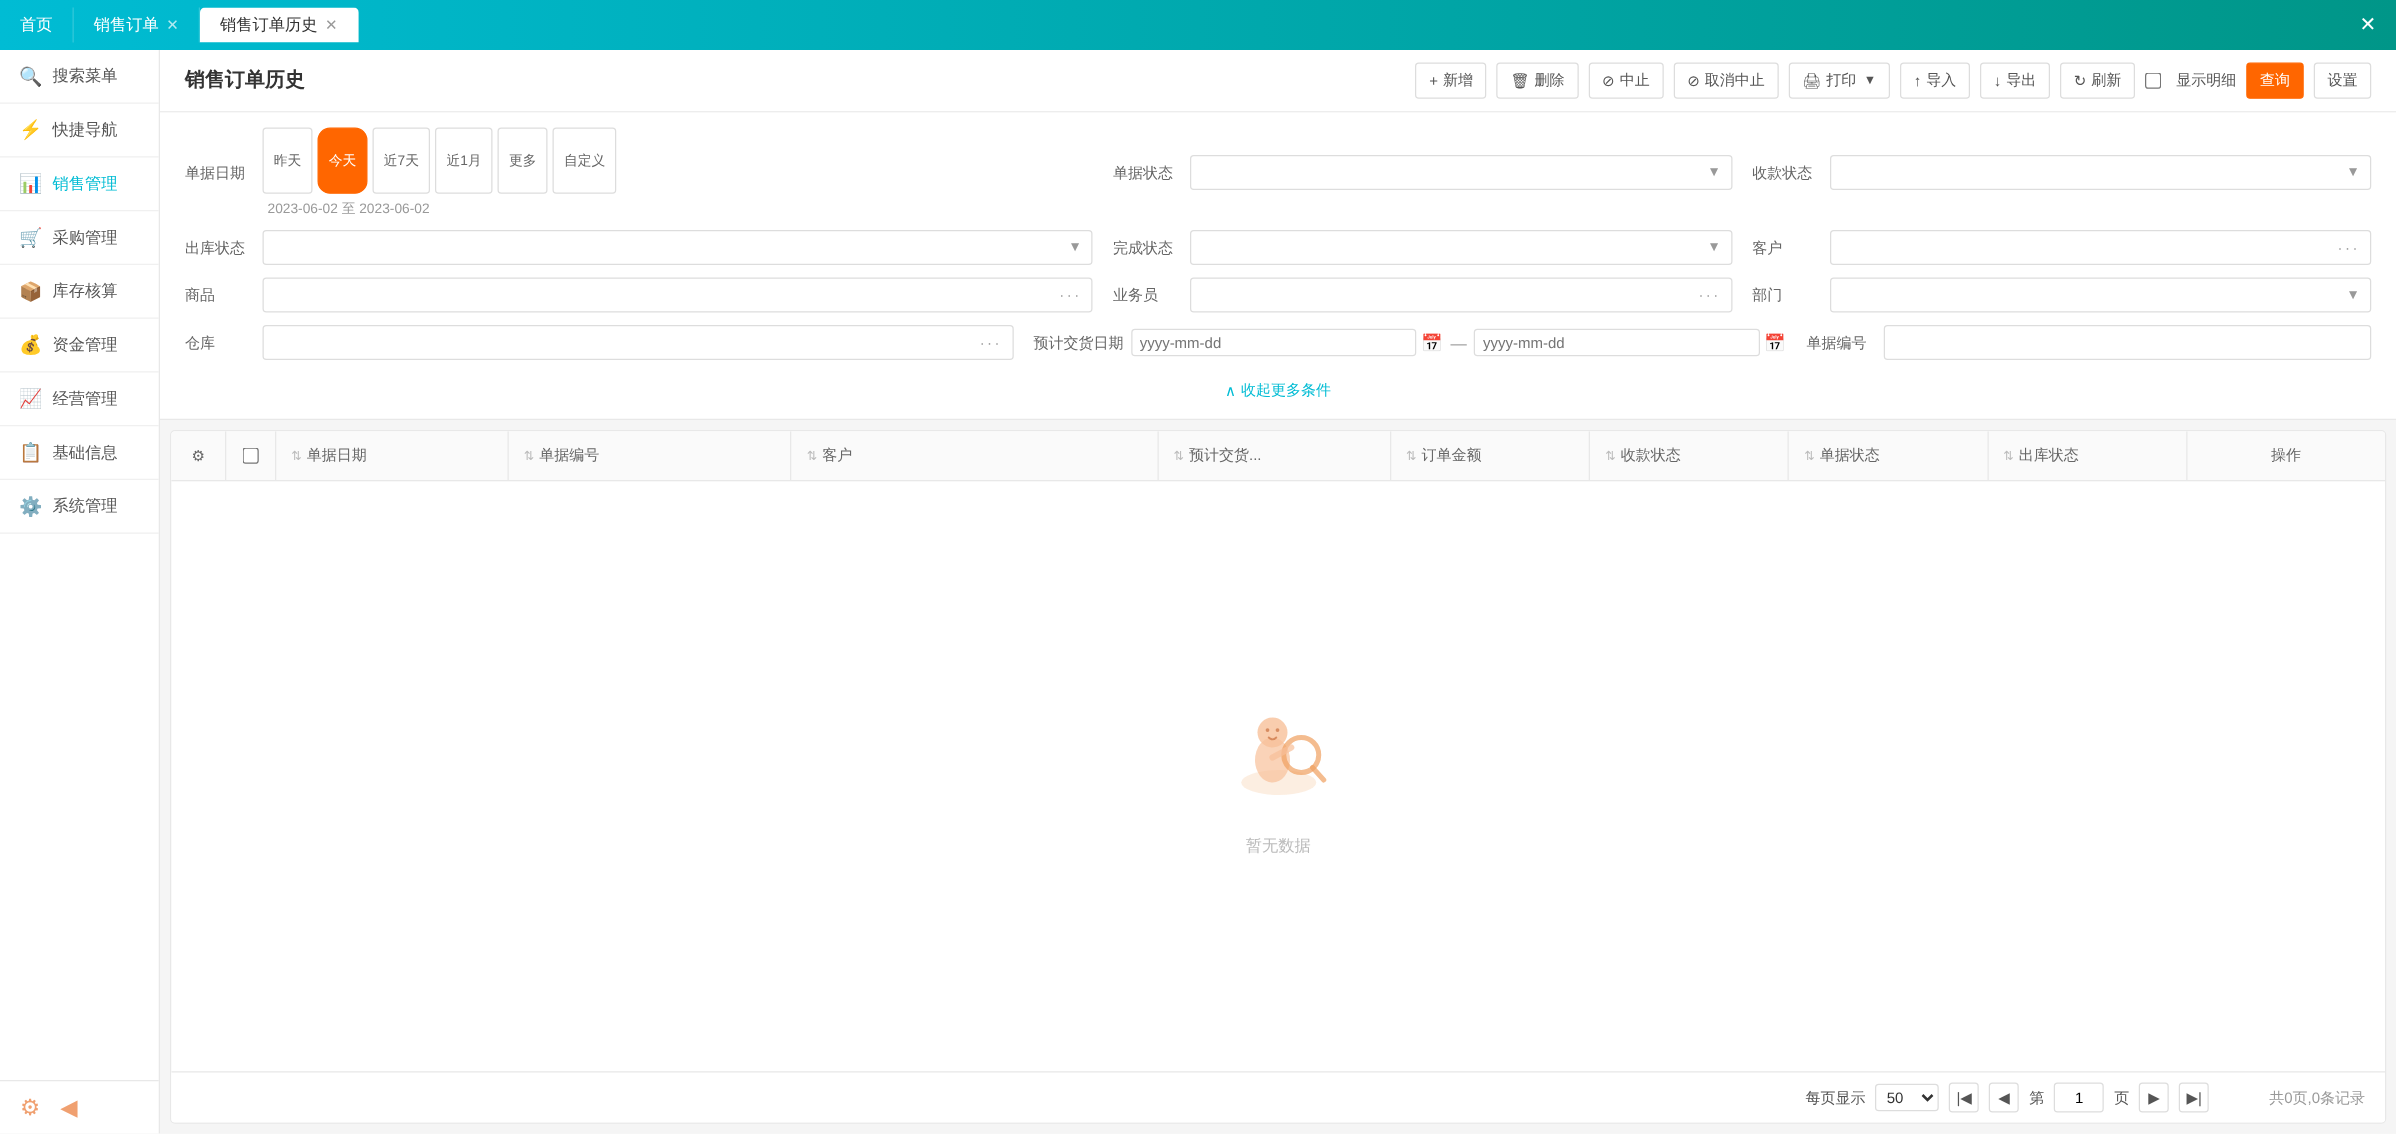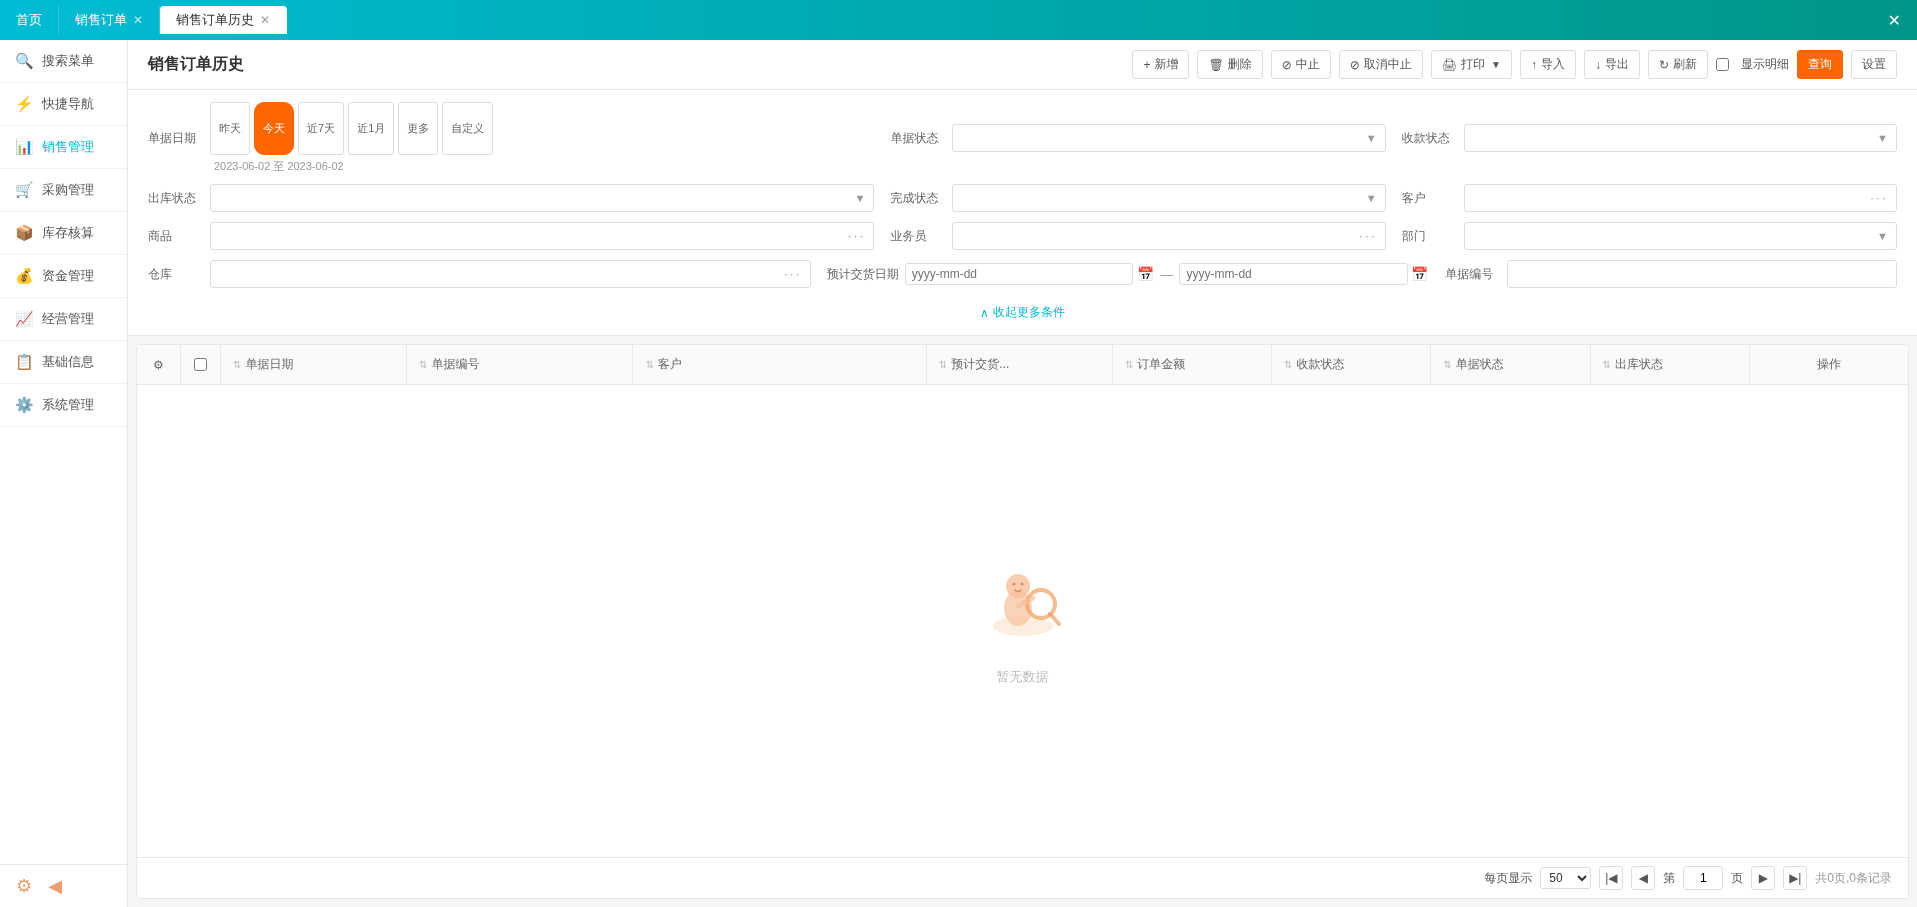--- a/index.html
+++ b/index.html
@@ -348,21 +348,21 @@
       color: #555;
     }
     .page-input {
       width: 40px;
       height: 24px;
       border: 1px solid #ddd;
       border-radius: 3px;
       text-align: center;
       font-size: 12px;
     }
-    .total-text { color: #999; }
+    .total-text { color: #999; margin-left: 40px; }
   </style>
 </head>
 <body>
 
 <div class="top-bar">
   <div class="tab-item">
 
     <span>首页</span>
   </div>
   <div class="tab-item">

